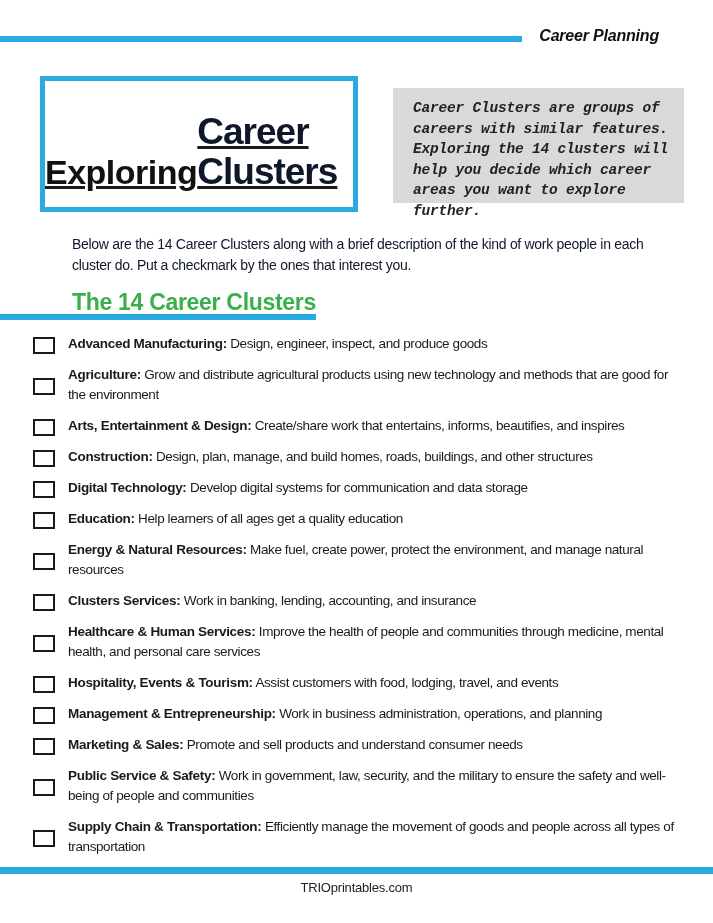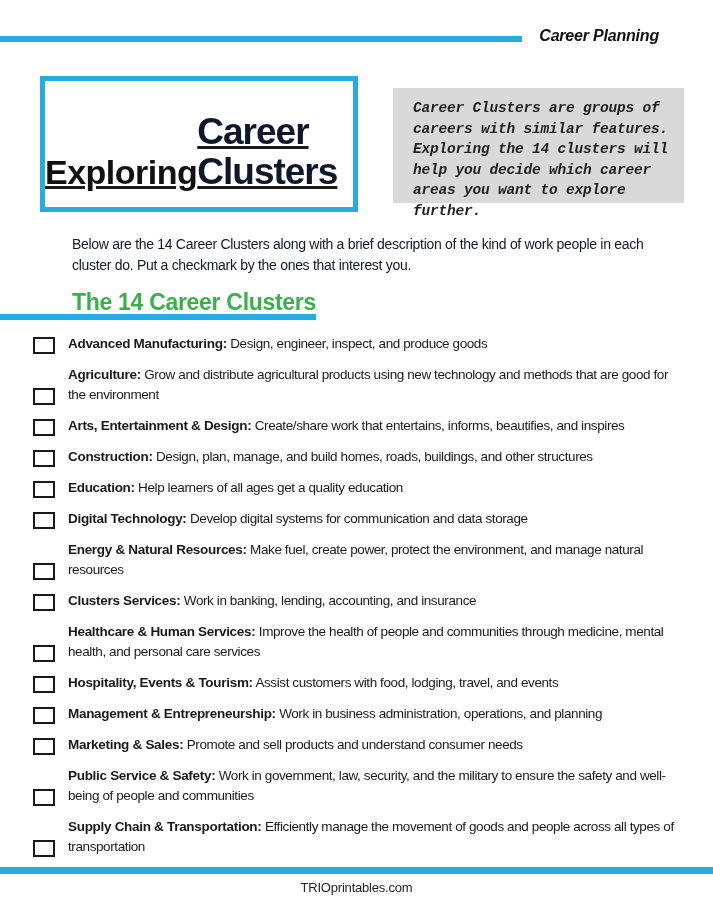--- a/index.html
+++ b/index.html
@@ -106,21 +106,21 @@
   }
 
   
   .cluster-list {
     position: absolute;
     left: 33px; top: 334px;
     width: 660px;
   }
   .cluster-row {
     display: flex;
-    align-items: flex-end;
+    align-items: center;
     margin-bottom: 11px;
   }
   .checkbox {
     flex: 0 0 auto;
     width: 22px; height: 17px;
     border: 2px solid #1a1a1a;
     background: #ffffff;
     margin-top: 2px;
     margin-right: 13px;
     cursor: pointer;
@@ -188,26 +188,26 @@
       <div class="cluster-text"><span class="cluster-name">Arts, Entertainment &amp; Design:</span> <span class="cluster-desc">Create/share work that entertains, informs, beautifies, and inspires</span></div>
     </div>
 
     <div class="cluster-row">
       <div class="checkbox" role="checkbox" aria-checked="false"></div>
       <div class="cluster-text"><span class="cluster-name">Construction:</span> <span class="cluster-desc">Design, plan, manage, and build homes, roads, buildings, and other structures</span></div>
     </div>
 
     <div class="cluster-row">
       <div class="checkbox" role="checkbox" aria-checked="false"></div>
+      <div class="cluster-text"><span class="cluster-name">Digital Technology:</span> <span class="cluster-desc">Develop digital systems for communication and data storage</span></div>
+    </div>
+
+    <div class="cluster-row">
+      <div class="checkbox" role="checkbox" aria-checked="false"></div>
       <div class="cluster-text"><span class="cluster-name">Education:</span> <span class="cluster-desc">Help learners of all ages get a quality education</span></div>
-    </div>
-
-    <div class="cluster-row">
-      <div class="checkbox" role="checkbox" aria-checked="false"></div>
-      <div class="cluster-text"><span class="cluster-name">Digital Technology:</span> <span class="cluster-desc">Develop digital systems for communication and data storage</span></div>
     </div>
 
     <div class="cluster-row">
       <div class="checkbox" role="checkbox" aria-checked="false"></div>
       <div class="cluster-text"><span class="cluster-name">Energy &amp; Natural Resources:</span> <span class="cluster-desc">Make fuel, create power, protect the environment, and manage natural resources</span></div>
     </div>
 
     <div class="cluster-row">
       <div class="checkbox" role="checkbox" aria-checked="false"></div>
       <div class="cluster-text"><span class="cluster-name">Clusters Services:</span> <span class="cluster-desc">Work in banking, lending, accounting, and insurance</span></div>

